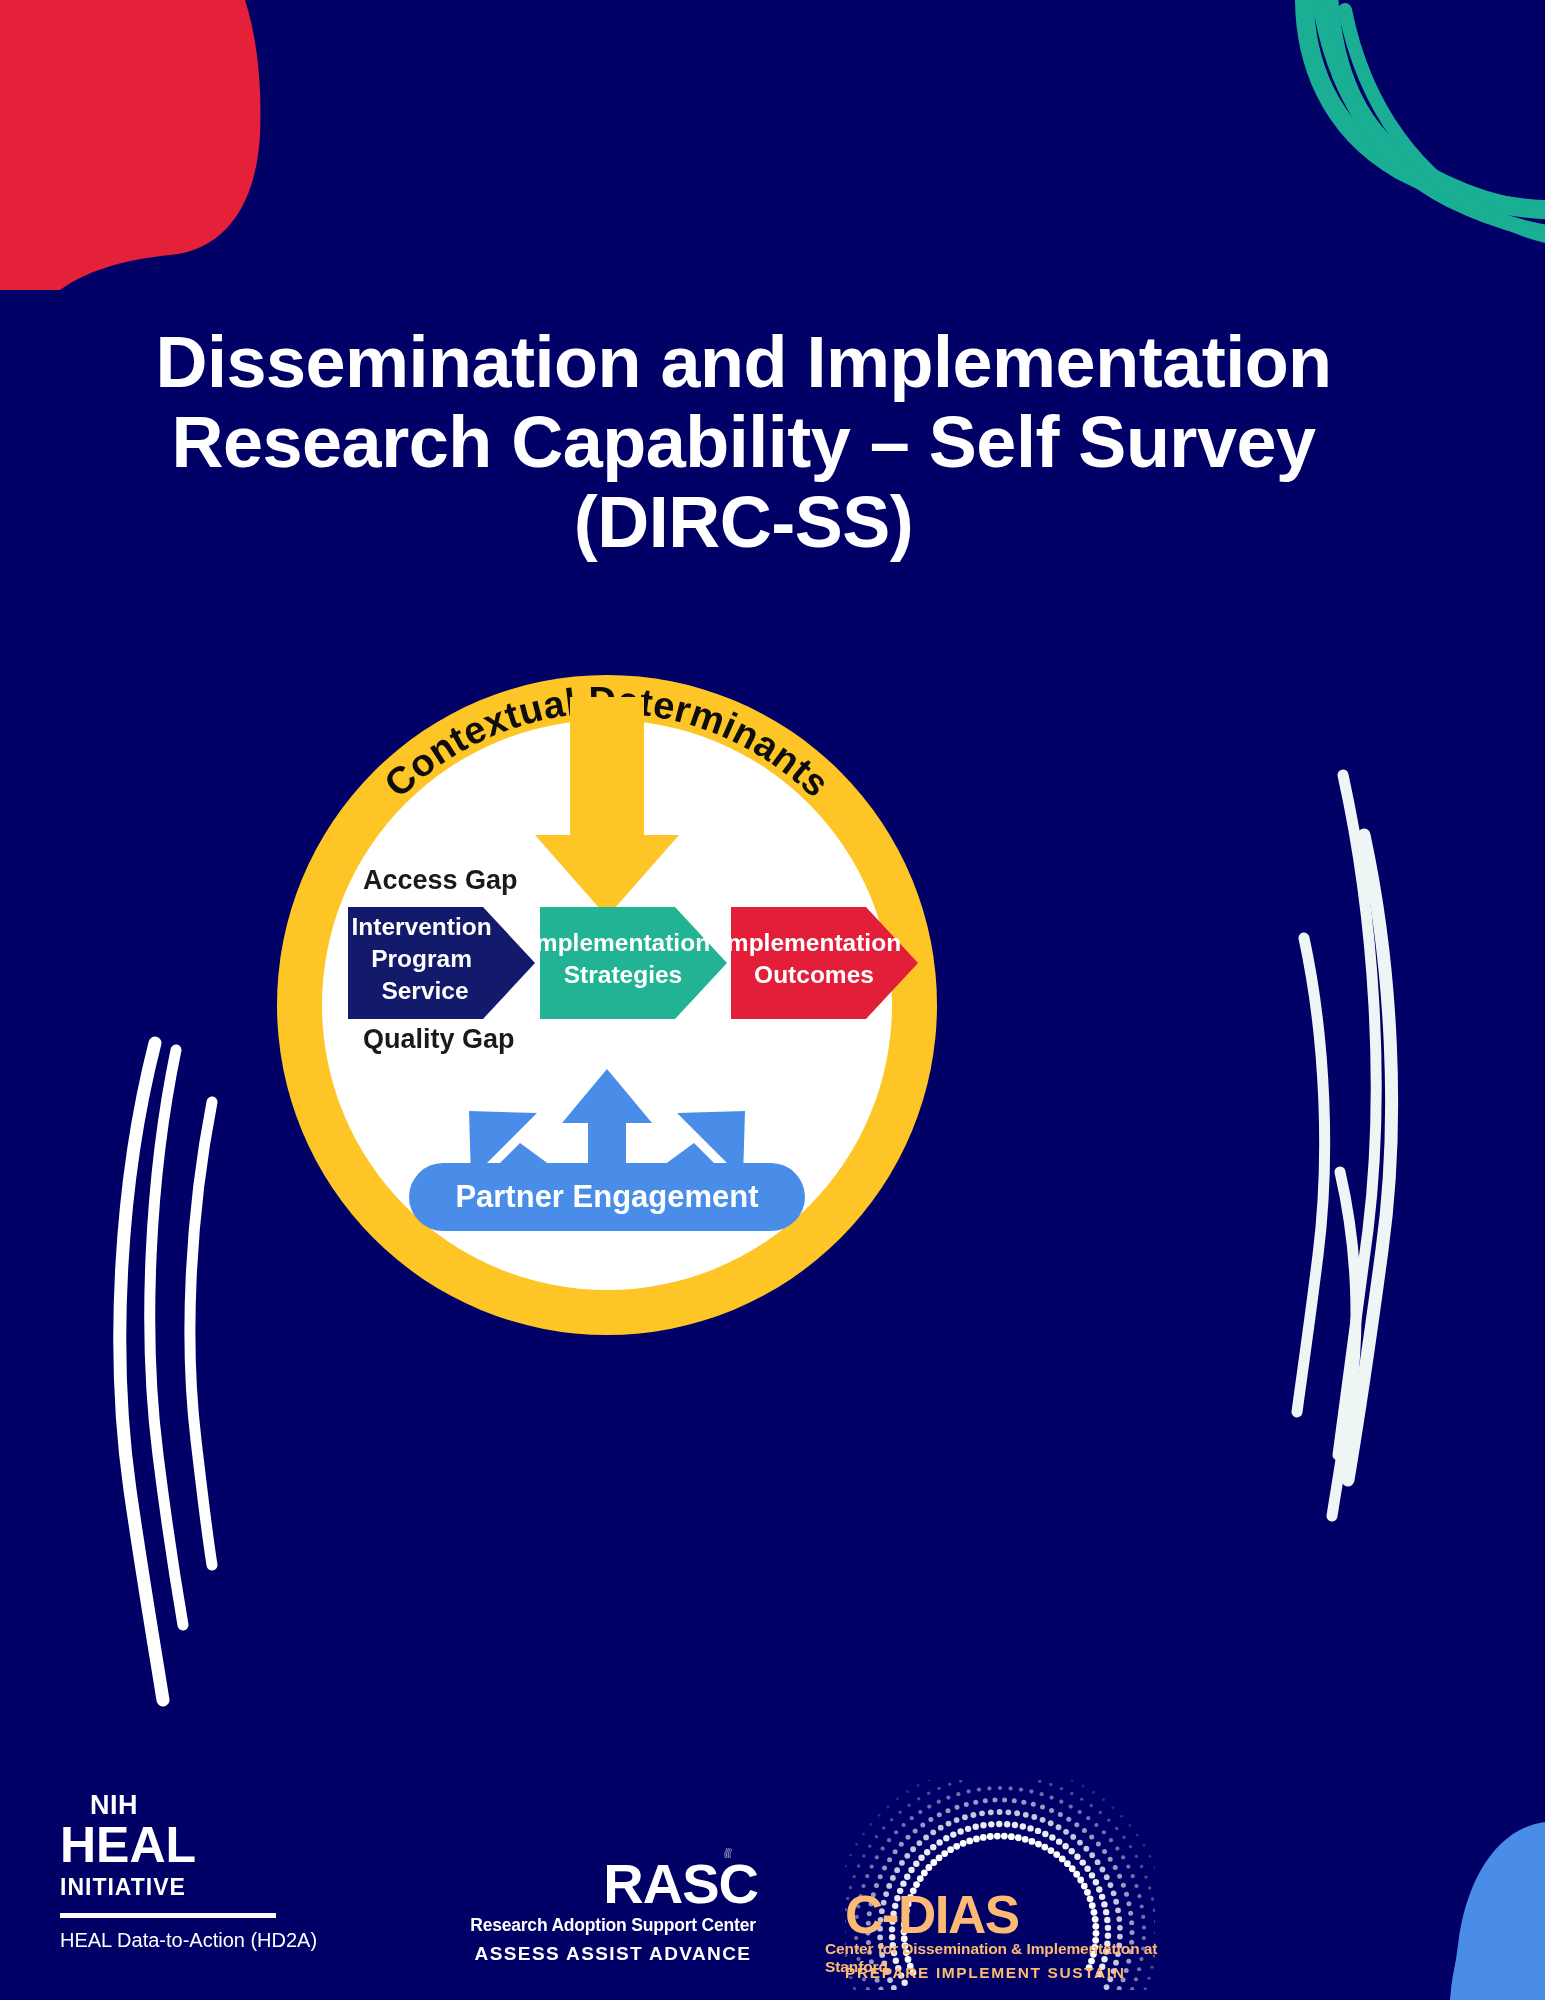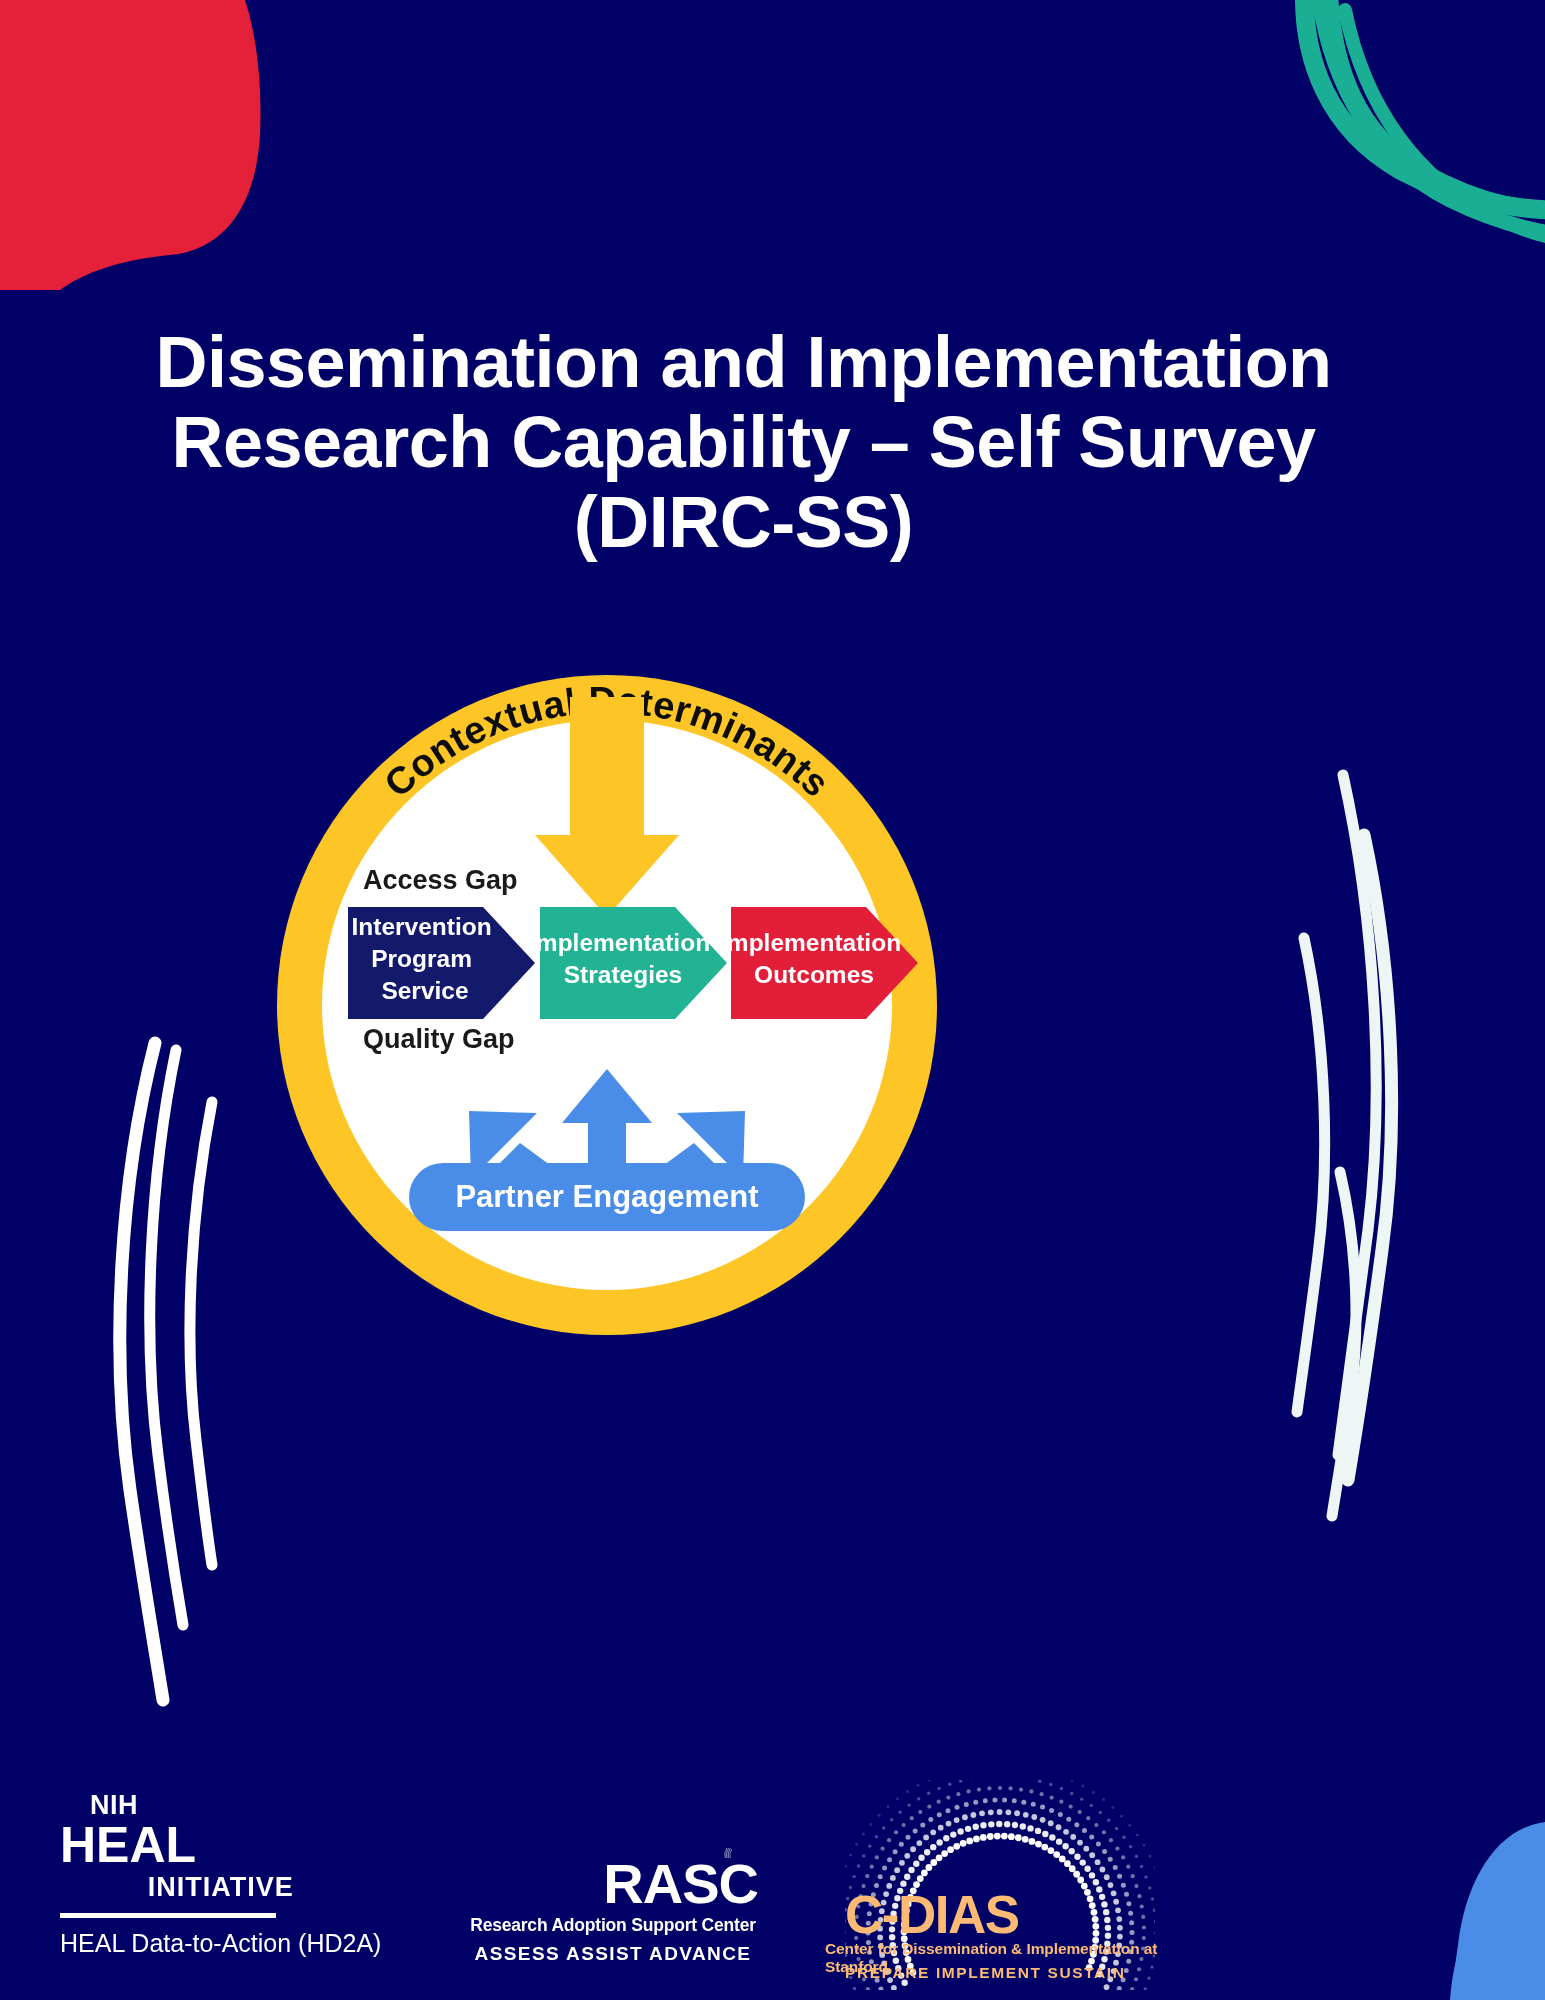--- a/index.html
+++ b/index.html
@@ -86,35 +86,34 @@
     margin-left: 30px;
   }
   .heal-main {
     font-size: 50px;
     font-weight: bold;
     letter-spacing: 0px;
     line-height: 54px;
     margin-top: -2px;
   }
   .heal-init {
-    font-size: 27px;
+    font-size: 23px;
     font-weight: bold;
     letter-spacing: 1px;
     line-height: 30px;
-    text-align: center;
   }
   .heal-rule {
     width: 216px;
     height: 5px;
     background: #ffffff;
     margin-top: 11px;
     margin-bottom: 11px;
   }
   .heal-sub {
-    font-size: 25px;
+    font-size: 20px;
     font-weight: normal;
     letter-spacing: 0px;
   }
 
   
   .logo-rasc {
     position: absolute;
     left: 468px;
     top: 88px;
     color: #ffffff;

